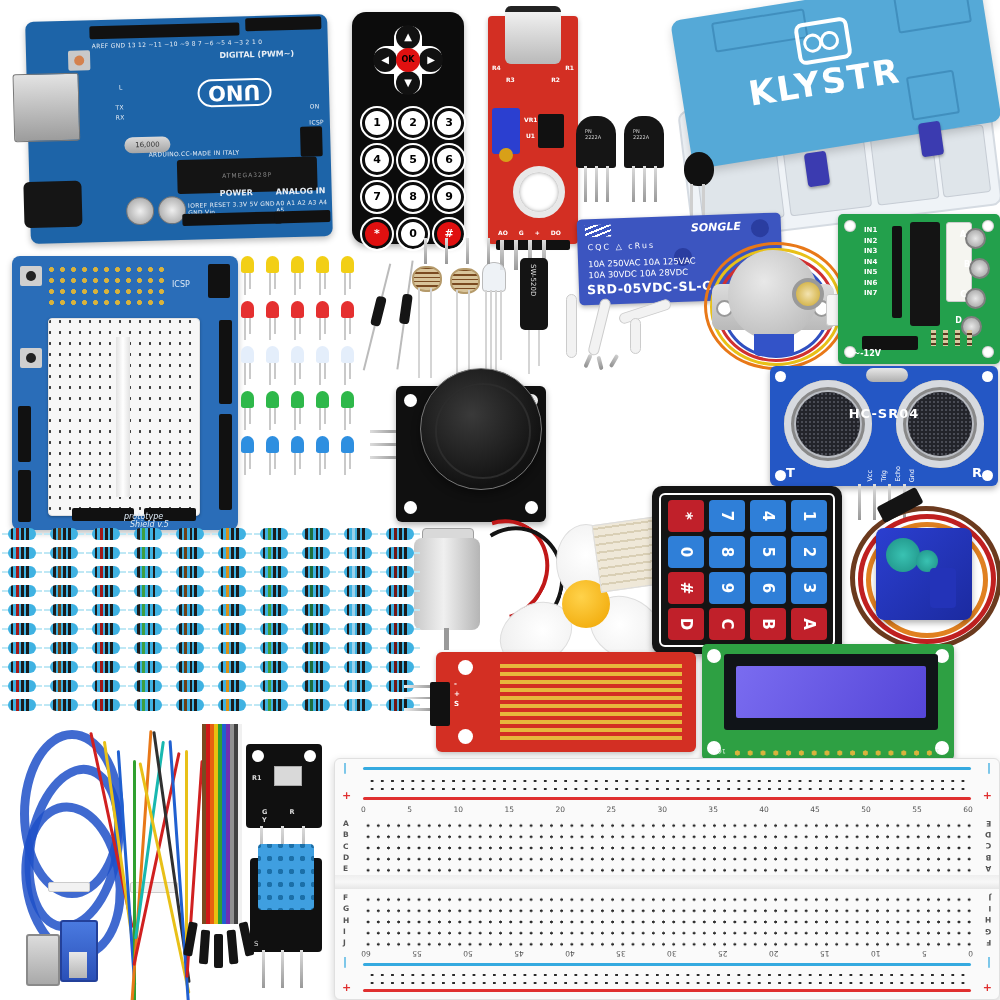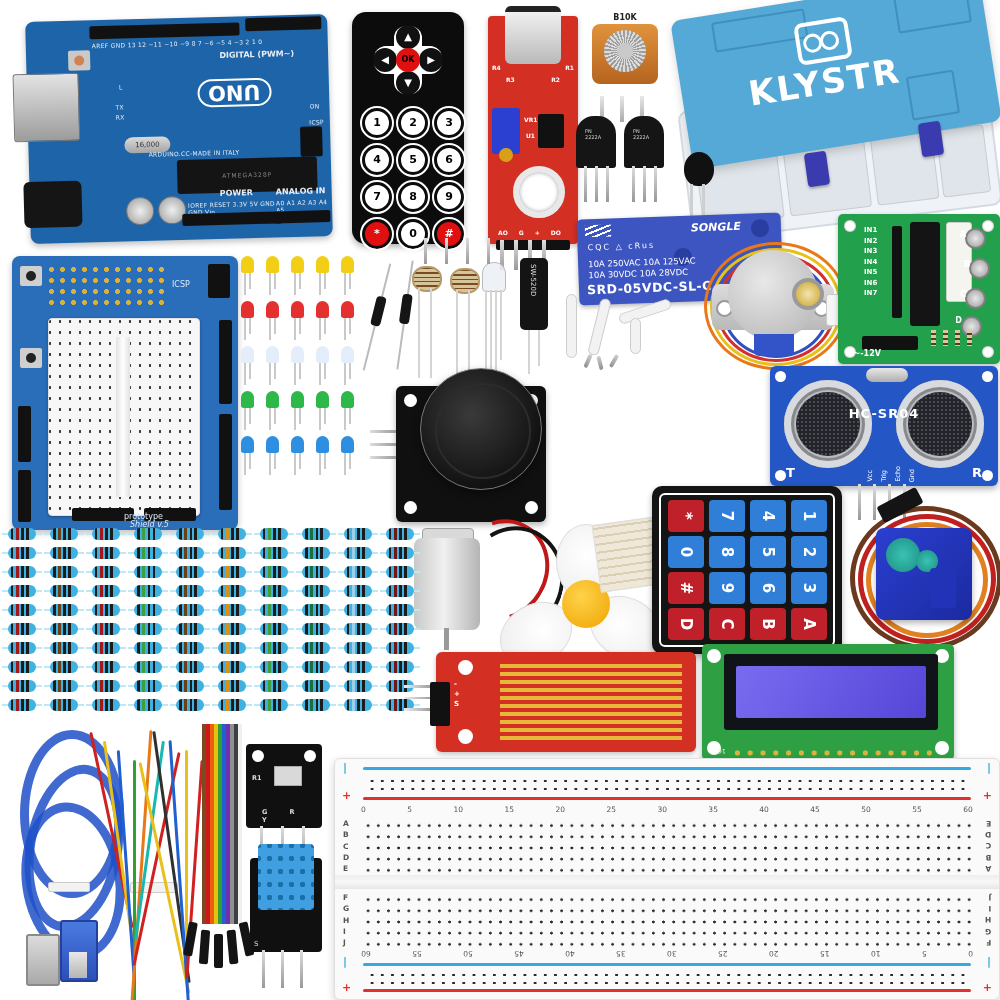--- a/index.html
+++ b/index.html
@@ -366,32 +366,20 @@
       </div>
   <div class="abs hdr" style="left:8px;bottom:-6px;width:74px;height:10px;background:#111;border-radius:2px"></div>
   <div class="abs pins">
         <i></i>
         <i></i>
         <i></i>
         <i></i>
       </div>
 </div>
 
-<div class="abs pot">
-  <div class="abs lab">B10K</div>
-  <div class="abs body"></div>
-  <div class="abs shaft">
-        <i></i>
-      </div>
-  <div class="abs legs">
-        <i></i>
-        <i></i>
-        <i></i>
-      </div>
-</div>
 
 <div class="abs to92" style="left:576px;top:116px">
   <div class="mk"><span>PN</span><br><span>2222A</span></div>
   <div class="legs">
         <i></i>
         <i></i>
         <i></i>
       </div>
 </div>
 <div class="abs to92" style="left:624px;top:116px">
@@ -512,21 +500,21 @@
   <div class="abs hdr" style="left:196px;top:8px;width:22px;height:34px"></div>
   <div class="abs bb">
         <div class="abs slot" style="left:67px;top:18px;width:14px;height:160px"></div>
       </div>
   <div class="abs hdr" style="right:6px;top:64px;width:13px;height:84px"></div>
   <div class="abs hdr" style="right:6px;top:158px;width:13px;height:96px"></div>
   <div class="abs hdr" style="left:6px;top:150px;width:13px;height:56px"></div>
   <div class="abs hdr" style="left:6px;top:214px;width:13px;height:52px"></div>
   <div class="abs hdr" style="left:60px;top:252px;width:62px;height:13px"></div>
   <div class="abs hdr" style="left:132px;top:252px;width:52px;height:13px"></div>
-  <div class="abs lbl" style="left:112px;top:256px;">prototype</div>
+  <div class="abs lbl" style="left:112px;top:256px;font-style:italic">prototype</div>
   <div class="abs lbl" style="left:118px;top:264px;font-style:italic">Shield v.5</div>
 </div>
 
 <div class="abs leds" id="led-grid">
       <div class="led" style="left: 0px; top: 0px;">
         <div class="dome" style="background: rgb(242, 207, 22);"></div>
         <div class="lg" style="left: 4px;"></div>
         <div class="lg" style="left: 9px; height: 16px;"></div>
       </div>
       <div class="led" style="left: 25px; top: 0px;">

